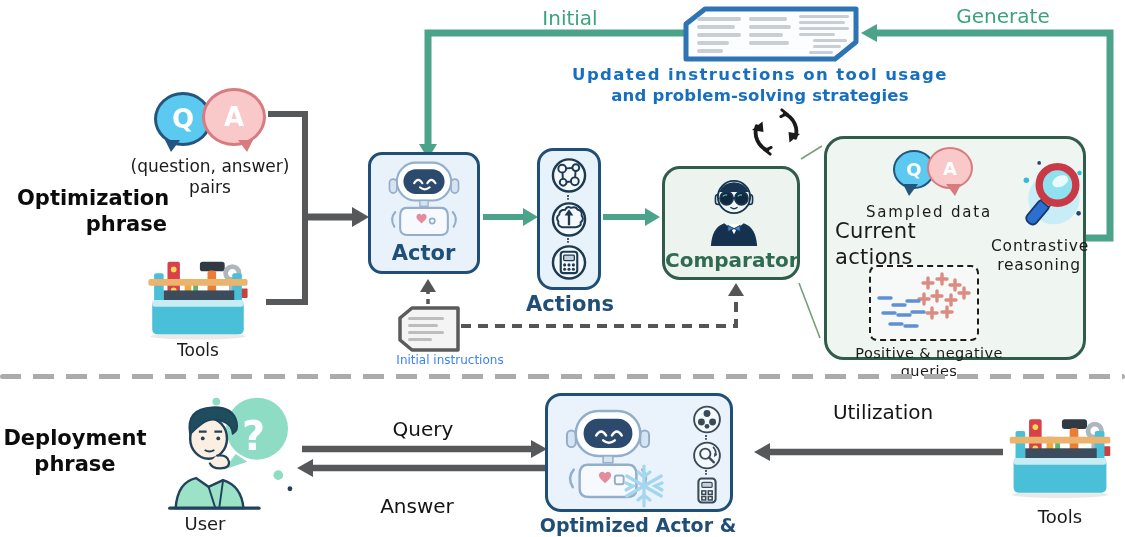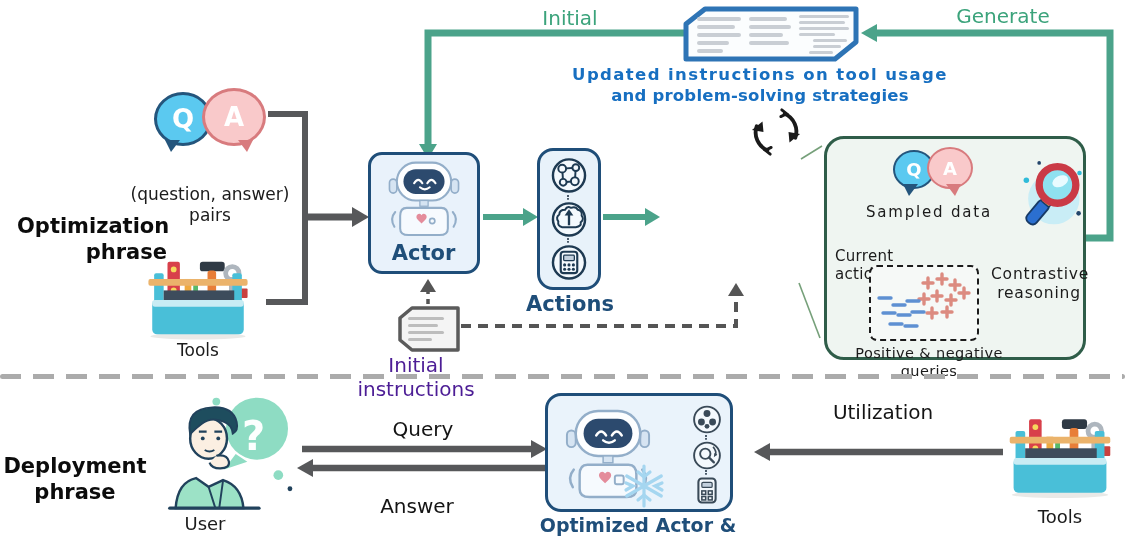--- a/index.html
+++ b/index.html
@@ -3,21 +3,21 @@
 <meta charset="utf-8">
 <style>
   html,body{margin:0;padding:0;background:#fff;}
   #stage{
     position:relative;width:1125px;height:537px;overflow:hidden;background:#fff;
     font-family:"DejaVu Sans","Liberation Sans",sans-serif;color:#141414;
   }
   .abs{position:absolute;}
   .lbl{position:absolute;line-height:1.22;}
   .center{text-align:center;}
-  .pre{white-space:pre-line;margin-top:28px;}
+  .pre{white-space:pre-line;}
   .section-label{font-weight:bold;font-size:21px;color:#0c0c0c;}
   .caption{font-size:17px;color:#1b1b1b;}
   .green-label{font-size:20px;font-weight:500;color:#3BA37B;}
   .blue-title{font-weight:bold;font-size:16.5px;color:#176FC1;letter-spacing:0.6px;line-height:1.3;}
   .box-label-blue{font-weight:bold;color:#1F4E79;}
   .box-label-green{font-weight:bold;color:#2E6B51;}
   .actor-box{
     position:absolute;left:368px;top:152px;width:112px;height:122px;
     border:3.5px solid #1F4E79;border-radius:14px;background:#E9F2FB;box-sizing:border-box;
   }
@@ -252,53 +252,71 @@
           <circle cx="20" cy="22.5" r="1.6"></circle>
           <circle cx="24.5" cy="22.5" r="1.6"></circle>
         <circle cx="15.5" cy="27" r="1.6"></circle>
           <circle cx="20" cy="27" r="1.6"></circle>
           <circle cx="24.5" cy="27" r="1.6"></circle>
       </g>
     </svg>
   </div>
   <div class="lbl box-label-blue center" style="left:505px;top:292px;width:130px;font-size:21px;">Actions</div>
 
+  <div class="comparator-box">
+    <svg class="abs" style="left:38px;top:2px;" width="62" height="78" viewBox="0 0 100 126">
+      <rect x="20" y="38" width="9" height="16" rx="4.5" fill="#DCE8E2" stroke="#173550" stroke-width="2.5"></rect>
+      <rect x="71" y="38" width="9" height="16" rx="4.5" fill="#DCE8E2" stroke="#173550" stroke-width="2.5"></rect>
+      <circle cx="50" cy="42" r="26" fill="#F2F7F4" stroke="#173550" stroke-width="3"></circle>
+      <path d="M26,34 a26,26 0 0 1 48,0 z" fill="#173550"></path>
+      <circle cx="38" cy="44" r="10.5" fill="#10293F" stroke="#173550" stroke-width="3"></circle>
+      <circle cx="62" cy="44" r="10.5" fill="#10293F" stroke="#173550" stroke-width="3"></circle>
+      <line x1="48.5" y1="44" x2="51.5" y2="44" stroke="#173550" stroke-width="3"></line>
+      <path d="M32,41 q3,-3 7,-2" stroke="#49C0B6" stroke-width="2" fill="none"></path>
+      <path d="M56,41 q3,-3 7,-2" stroke="#49C0B6" stroke-width="2" fill="none"></path>
+      <path d="M45,59 q5,4 10,0" stroke="#173550" stroke-width="2.2" fill="none" stroke-linecap="round"></path>
+      <path d="M14,120 q2,-28 20,-34 l10,8 h12 l10,-8 q18,6 20,34 z" fill="#14324E" stroke="#173550" stroke-width="2.5"></path>
+      <path d="M42,86 l8,16 l8,-16 z" fill="#fff"></path>
+      <path d="M40,88 l10,5 l10,-5 v10 l-10,-5 l-10,5 z" fill="#3F86D6" stroke="#173550" stroke-width="1.5"></path>
+    </svg>
+    <div class="lbl box-label-green center" style="left:0;bottom:5px;width:131px;font-size:20px;">Comparator</div>
+  </div>
 
   <svg class="abs" style="left:750px;top:105px;" width="52" height="54" viewBox="0 0 54 54">
     <path d="M36,8 a20,20 0 0 1 11,25" stroke="#1a1a1a" stroke-width="4" fill="none" stroke-linecap="round"></path>
     <polygon points="52,29 41,38 40,27" fill="#1a1a1a"></polygon>
     <path d="M18,46 a20,20 0 0 1 -11,-25" stroke="#1a1a1a" stroke-width="4" fill="none" stroke-linecap="round"></path>
     <polygon points="2,25 13,16 14,27" fill="#1a1a1a"></polygon>
     <path d="M33,4 l5,4 l-6,3" stroke="#1a1a1a" stroke-width="3" fill="none" stroke-linecap="round"></path>
     <path d="M21,50 l-5,-4 l6,-3" stroke="#1a1a1a" stroke-width="3" fill="none" stroke-linecap="round"></path>
   </svg>
 
   <svg class="abs" style="left:398px;top:306px;" width="62" height="46" viewBox="0 0 62 46">
     <polygon points="14,2 60,2 60,44 14,44 2,34 2,12" fill="#F4F4F4" stroke="#5B5B5B" stroke-width="3.5" stroke-linejoin="round"></polygon>
     <g fill="#BDBDBD">
       <rect x="10" y="11" width="36" height="3" rx="1.5"></rect>
         <rect x="10" y="18" width="30" height="3" rx="1.5"></rect>
       <rect x="10" y="25" width="36" height="3" rx="1.5"></rect>
         <rect x="10" y="32" width="24" height="3" rx="1.5"></rect>
     </g>
   </svg>
-  <div class="lbl center" style="left:336px;top:353px;width:160px;font-size:20px;color:#4c1d95;">Initial instructions</div>
+  <div class="lbl center" style="left:370px;top:353px;width:160px;font-size:12px;color:#3b82f6;">Initial instructions</div>
 
   <div class="panel">
 
     <div class="qa-icon" style="left:66px;top:8px;width:84px;height:52px;">
       <div class="bubble bubble-q" style="left:0;top:3px;width:38px;height:35px;font-size:18px;border-width:2.5px;">
         <span>Q</span>
         </div>
       <div class="bubble bubble-a" style="left:34px;top:0;width:42px;height:38px;font-size:18px;border-width:2.5px;">
         <span>A</span>
         </div>
     </div>
     <div class="lbl center" style="left:22px;top:64px;width:160px;font-size:15px;letter-spacing:1.8px;color:#1b1b1b;">Sampled data</div>
-    <div class="lbl pre" style="left:8px;top:80px;width:70px;font-size:15px;letter-spacing:0.3px;color:#1b1b1b;">Current
+    <div class="lbl pre" style="left:8px;top:80px;width:70px;font-size:21px;letter-spacing:0.3px;color:#1b1b1b;">Current
 actions</div>
 
     <div class="dashed-scatter-box">
       <svg width="105" height="71" viewBox="0 0 105 71">
         <g stroke="#DC8B80" stroke-width="3.4" stroke-linecap="round">
           <path d="M57,11 v10 M52,16 h10"></path>
             <path d="M71,7 v10 M66,12 h10"></path>
             <path d="M84,13 v10 M79,18 h10"></path>
           <path d="M53,27 v10 M48,32 h10"></path>
             <path d="M66,24 v10 M61,29 h10"></path>

